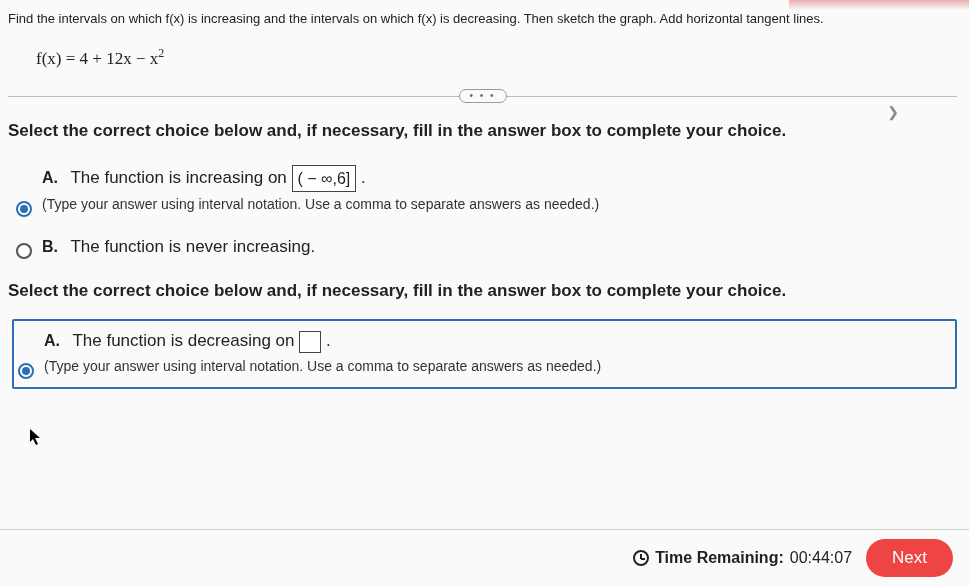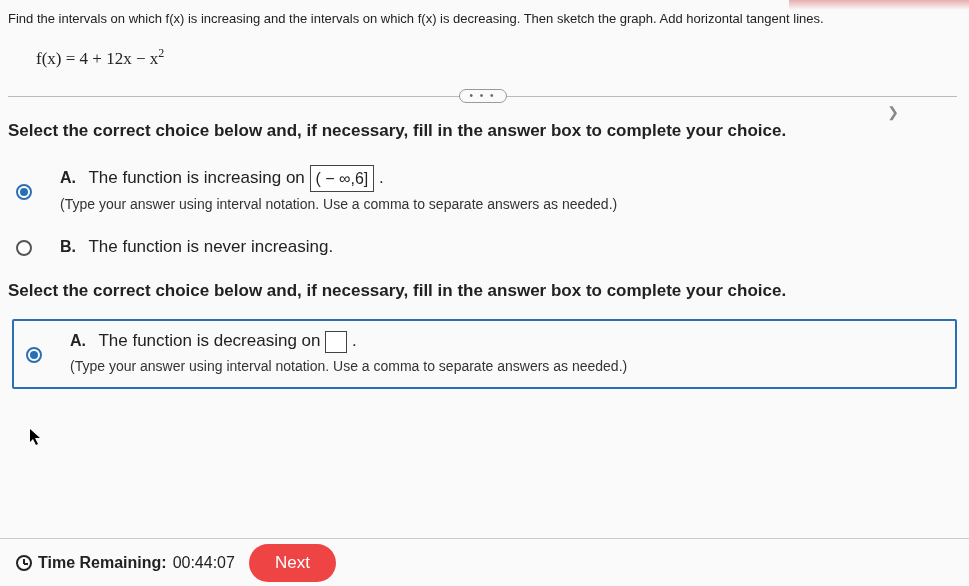--- a/index.html
+++ b/index.html
@@ -61,29 +61,28 @@
     .instruction {
       font-size: 17px;
       margin: 16px 0 18px 0;
       font-weight: bold;
     }
     .choices {
       margin-left: 4px;
     }
     .choice-row {
       display: flex;
-      align-items: center;
+      align-items: flex-end;
       padding: 6px 4px;
       margin-bottom: 6px;
-      gap: 18px;
     }
     .choice-row.focused {
       border: 2px solid #2b6fb3;
       border-radius: 2px;
-      padding: 8px 12px;
+      padding: 8px 4px;
     }
     .radio-outer {
       width: 16px;
       height: 16px;
       border: 2px solid #2b6fb3;
       border-radius: 50%;
       margin-right: 10px;
       margin-top: 2px;
       flex-shrink: 0;
       position: relative;
@@ -135,25 +134,25 @@
       top: 428px;
       font-size: 16px;
       pointer-events: none;
       color: #000;
     }
     .footer {
       position: absolute;
       bottom: 0;
       left: 0;
       right: 0;
-      height: 48px;
+      height: 57px;
       border-top: 1px solid #ccc;
       display: flex;
       align-items: center;
-      justify-content: flex-start;
+      justify-content: flex-end;
       padding: 0 16px;
       background: #fafafa;
       gap: 14px;
     }
     .time-wrap {
       display: flex;
       align-items: center;
       gap: 6px;
       font-size: 16px;
       color: #222;

